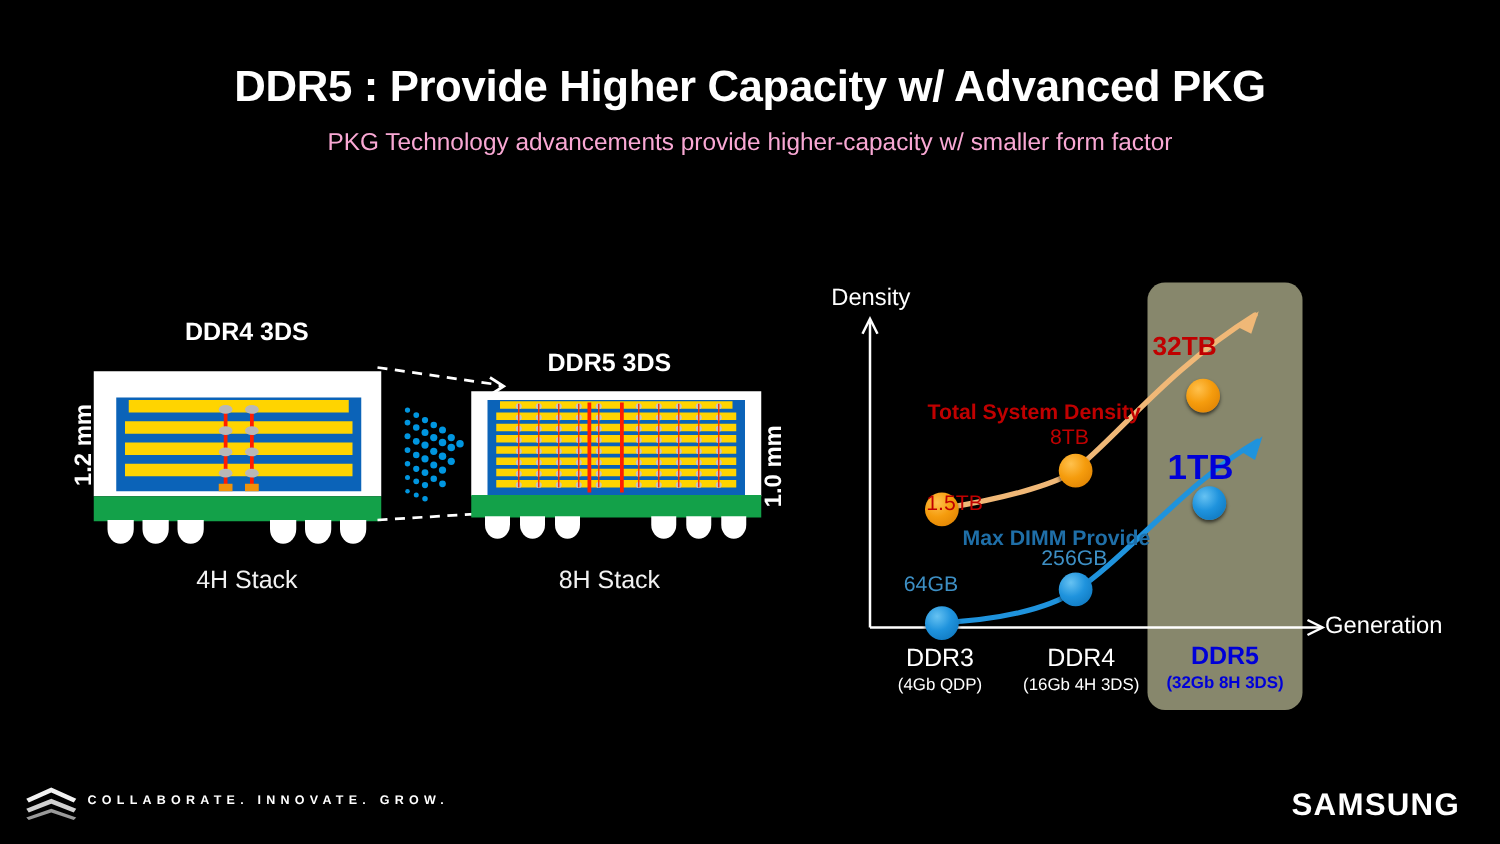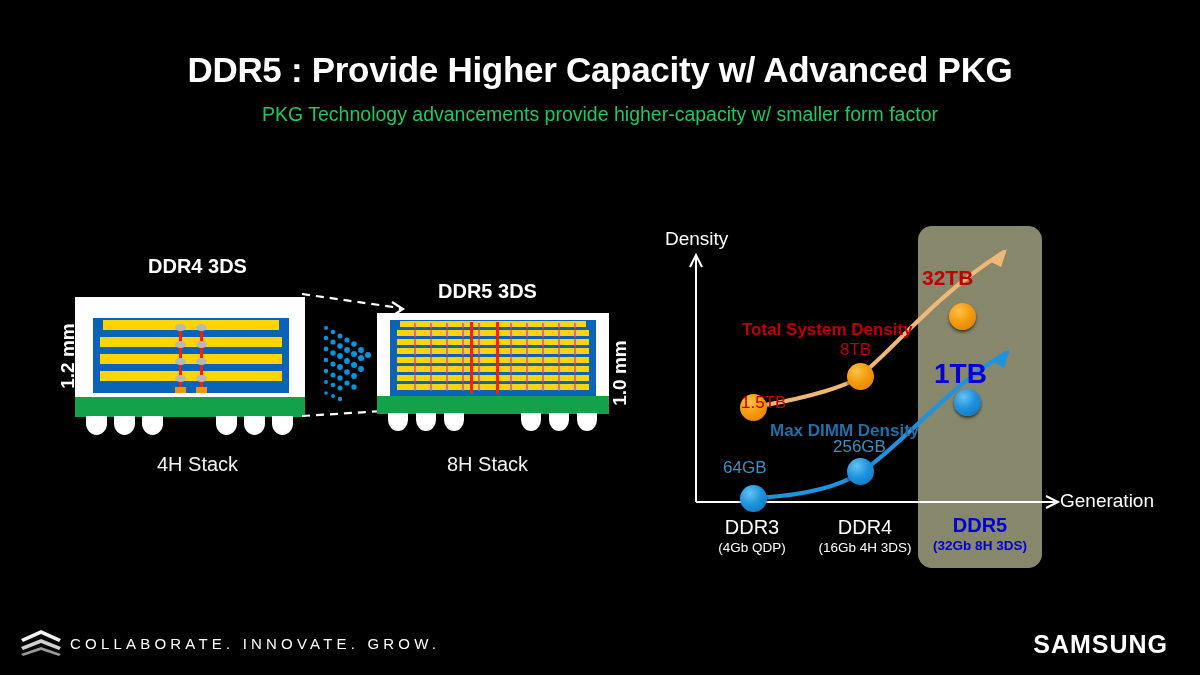--- a/index.html
+++ b/index.html
@@ -12,21 +12,21 @@
   #slide { position: relative; width: 1200px; height: 533px; background: #000; }
 
   
   #title {
     position: absolute; top: 50px; left: 0; width: 1200px;
     text-align: center; color: #fff;
     font-size: 35px; font-weight: bold; letter-spacing: -0.3px;
   }
   #sub1, #sub2 {
     position: absolute; left: 0; width: 1200px; text-align: center;
-    color: #22c55e; font-size: 19.5px; font-weight: normal;
+    color: #f9a8d4; font-size: 19.5px; font-weight: normal;
   }
   #sub1 { top: 103px; }
   #sub2 { top: 133px; }
 
   
   .pkg-title {
     position: absolute; color: #fff; font-size: 20px; font-weight: bold;
     text-align: center; white-space: nowrap;
   }
   .pkg-caption {
@@ -87,21 +87,21 @@
   .serieslab.blue { color: #1f6fa8; font-size: 17px; }
   .catlab { position: absolute; text-align: center; white-space: nowrap; }
   .catlab .big { display: block; font-size: 20px; }
   .catlab .small { display: block; font-size: 13.5px; margin-top: 1px; }
   .catlab.wht .big, .catlab.wht .small { color: #ffffff; }
   .catlab.blu .big, .catlab.blu .small { color: #0000d8; font-weight: bold; }
 
   
   #tagline {
     position: absolute; left: 70px; top: 635px;
-    color: #ffffff; font-size: 15px; font-weight: normal; letter-spacing: 4.2px;
+    color: #ffffff; font-size: 10px; font-weight: bold; letter-spacing: 4.2px;
     white-space: nowrap;
   }
   #samsung {
     position: absolute; right: 32px; top: 630px;
     color: #ffffff; font-size: 25px; font-weight: bold; letter-spacing: 1px;
   }
 </style>
 </head>
 <body>
 
@@ -372,21 +372,21 @@
 
   <div class="vlabel red" style="left:741px; top:393px; font-size:17px;">1.5TB</div>
   <div class="vlabel red" style="left:840px; top:340px; font-size:17px;">8TB</div>
   <div class="vlabel redbig" style="left:922px; top:266px; font-size:21px;">32TB</div>
 
   <div class="vlabel bluelt" style="left:723px; top:458px; font-size:17px;">64GB</div>
   <div class="vlabel bluelt" style="left:833px; top:437px; font-size:17px;">256GB</div>
   <div class="vlabel bluebig" style="left:934px; top:358px; font-size:28px;">1TB</div>
 
   <div class="serieslab red" style="left:742px; top:320px;">Total System Density</div>
-  <div class="serieslab blue" style="left:770px; top:421px;">Max DIMM Density</div>
+  <div class="serieslab blue" style="left:770px; top:421px;">Max DIMM Provide</div>
 
   <div class="catlab wht" style="left:692px; top:516px; width:120px;">
     <span class="big">DDR3</span>
     <span class="small">(4Gb QDP)</span>
   </div>
   <div class="catlab wht" style="left:805px; top:516px; width:120px;">
     <span class="big">DDR4</span>
     <span class="small">(16Gb 4H 3DS)</span>
   </div>
   <div class="catlab blu" style="left:920px; top:514px; width:120px;">

